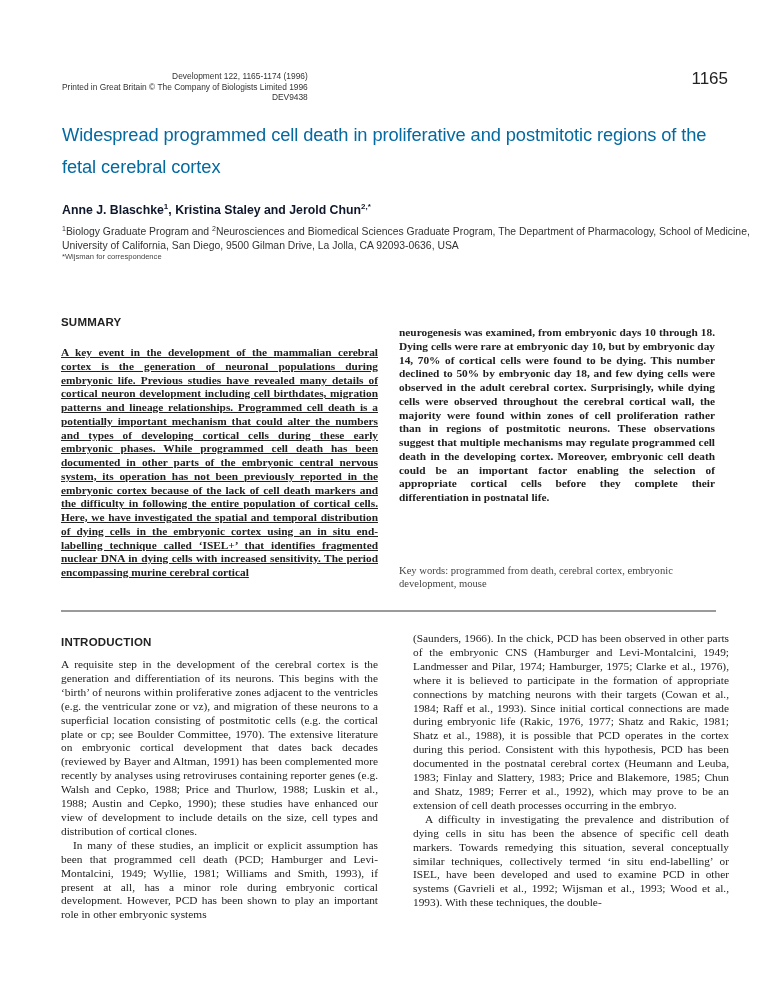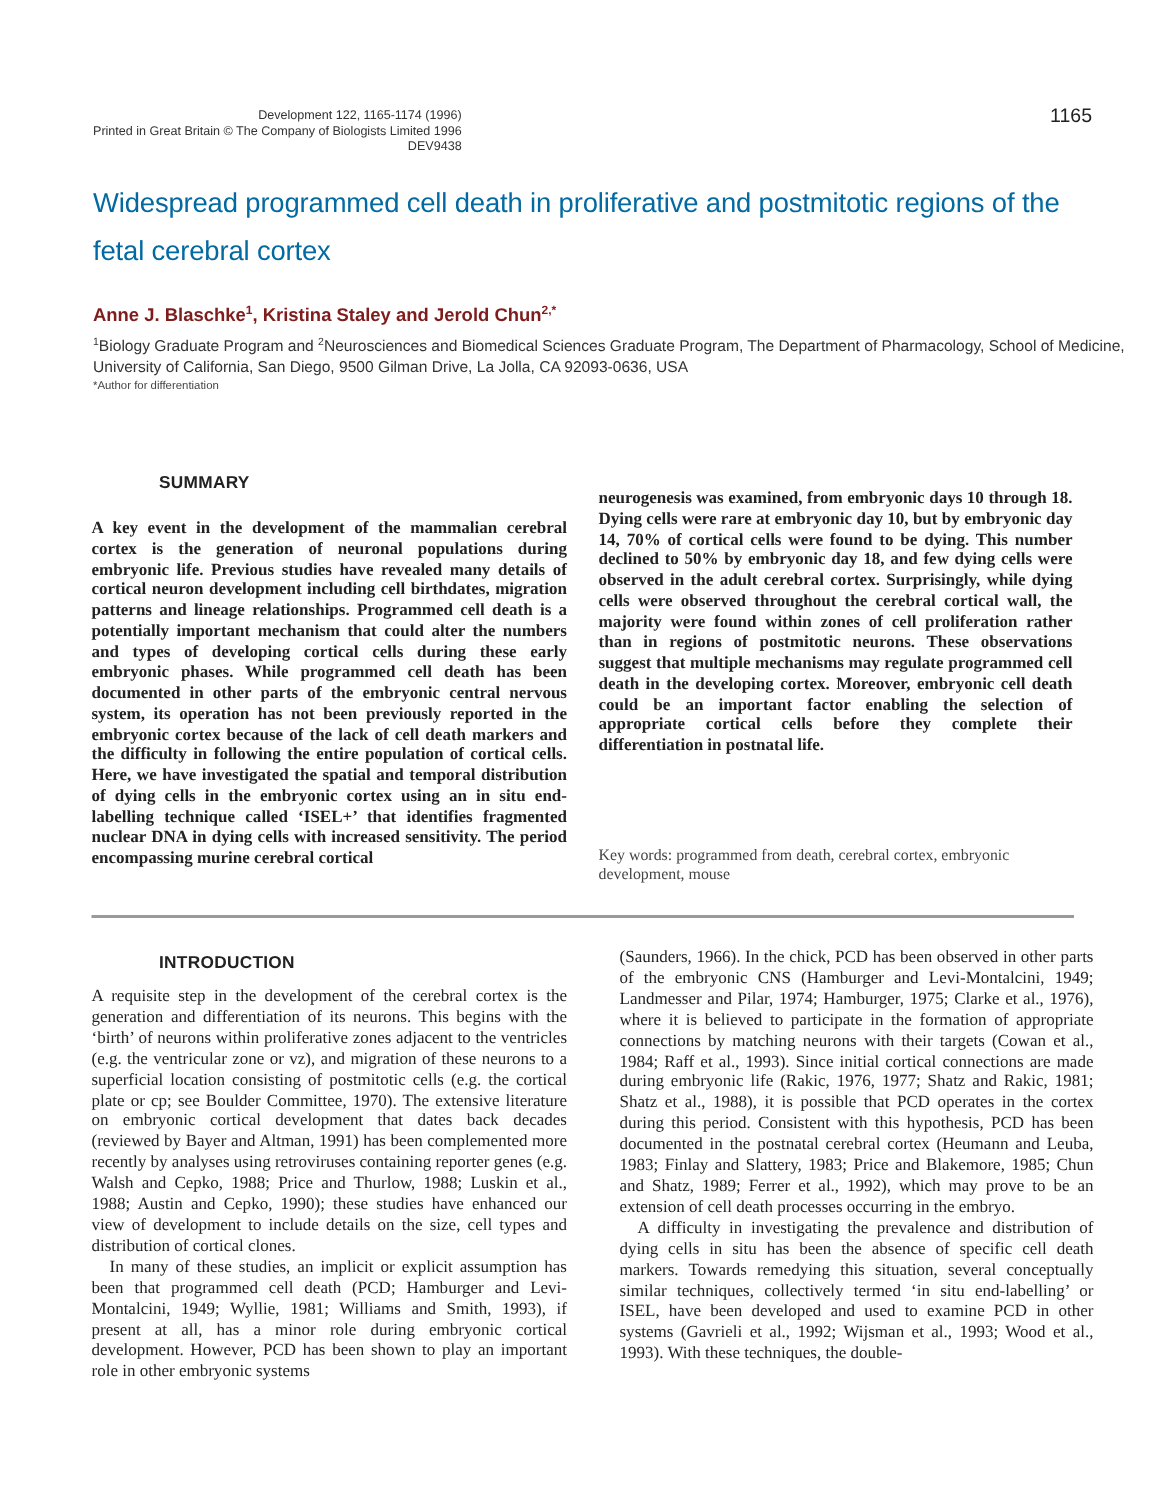--- a/index.html
+++ b/index.html
@@ -1,39 +1,39 @@
 <!DOCTYPE html>
 <html><head>
 <meta charset="utf-8">
 <style>
   html, body { margin: 0; padding: 0; background: #ffffff; }
   body { width: 768px; height: 994px; position: relative; overflow: hidden; color: #1a1a1a; }
   .sans { font-family: "Liberation Sans", "DejaVu Sans", sans-serif; }
   .serif { font-family: "Liberation Serif", "DejaVu Serif", serif; }
 
   #journal-header { position: absolute; left: 62px; top: 71px; font-size: 8.4px; line-height: 10.5px; color: #333; text-align: right; }
-  #page-number { position: absolute; right: 40px; top: 69px; font-size: 13px; color: #222; }
+  #page-number { position: absolute; right: 40px; top: 69px; font-size: 17px; color: #222; }
 
   #title { position: absolute; left: 62px; top: 119px; width: 680px; font-size: 18.3px; font-weight: normal; line-height: 32px; color: #0369a1; letter-spacing: -0.1px; }
 
-  #authors { position: absolute; left: 62px; top: 202px; font-size: 12.3px; font-weight: bold; color: #7f1d1d; }
+  #authors { position: absolute; left: 62px; top: 202px; font-size: 12.3px; font-weight: bold; color: #0f172a; }
   #authors sup { font-size: 8px; vertical-align: 5px; }
 
   #affiliation { position: absolute; left: 62px; top: 222px; width: 690px; font-size: 10.4px; line-height: 13.5px; color: #333; }
   #affiliation sup { font-size: 7px; vertical-align: 4px; }
 
   #correspondence { position: absolute; left: 62px; top: 252px; font-size: 7.6px; color: #444; }
 
-  .section-heading { position: absolute; font-size: 11.5px; font-weight: bold; color: #222; letter-spacing: 0.2px; margin-left: 45px; }
+  .section-heading { position: absolute; font-size: 11.5px; font-weight: bold; color: #222; letter-spacing: 0.2px; }
   #summary-heading { left: 61px; top: 316px; }
   #intro-heading { left: 61px; top: 636px; }
 
   .col { position: absolute; text-align: justify; }
   .summary-text { font-size: 11.35px; line-height: 13.75px; font-weight: bold; color: #222; }
-  #summary-left { left: 61px; top: 346px; width: 317px; }
+  #summary-left { left: 61px; top: 346px; width: 317px; text-decoration: underline; }
   #summary-right { left: 399px; top: 326px; width: 316px; }
 
   #keywords { position: absolute; left: 399px; top: 564px; width: 320px; font-size: 10.6px; line-height: 13px; color: #444; }
 
   #section-divider { position: absolute; left: 61px; top: 610px; width: 655px; height: 2px; background: #9a9a9a; }
 
   .body-text { font-size: 11.35px; line-height: 13.9px; color: #222; }
   .body-text p { margin: 0; }
   .body-text p.indent { text-indent: 12px; }
   #intro-left { left: 61px; top: 658px; width: 317px; }
@@ -51,21 +51,21 @@
 <div id="page-number" class="sans">1165</div>
 
 <h1 id="title" class="sans" style="margin:0;">Widespread programmed cell death in proliferative and postmitotic regions of the fetal cerebral cortex</h1>
 
 <div id="authors" class="sans">
   <span>Anne J. Blaschke</span><sup>1</sup><span>, </span><span>Kristina Staley</span><span> and </span><span>Jerold Chun</span><sup>2,*</sup>
 </div>
 
 <div id="affiliation" class="sans"><sup>1</sup><span>Biology Graduate Program and </span><sup>2</sup><span>Neurosciences and Biomedical Sciences Graduate Program, The Department of Pharmacology, School of Medicine, University of California, San Diego, 9500 Gilman Drive, La Jolla, CA 92093-0636, USA</span></div>
 
-<div id="correspondence" class="sans">*Author for differentiation</div>
+<div id="correspondence" class="sans">*Wijsman for correspondence</div>
 
 <div id="summary-heading" class="section-heading sans">SUMMARY</div>
 
 <div id="summary-left" class="col summary-text serif">A key event in the development of the mammalian cerebral cortex is the generation of neuronal populations during embryonic life. Previous studies have revealed many details of cortical neuron development including cell birthdates, migration patterns and lineage relationships. Programmed cell death is a potentially important mechanism that could alter the numbers and types of developing cortical cells during these early embryonic phases. While programmed cell death has been documented in other parts of the embryonic central nervous system, its operation has not been previously reported in the embryonic cortex because of the lack of cell death markers and the difficulty in following the entire population of cortical cells. Here, we have investigated the spatial and temporal distribution of dying cells in the embryonic cortex using an in situ end-labelling technique called ‘ISEL+’ that identifies frag­mented nuclear DNA in dying cells with increased sensi­tivity. The period encompassing murine cerebral cortical</div>
 <div id="summary-right" class="col summary-text serif">neurogenesis was examined, from embryonic days 10 through 18. Dying cells were rare at embryonic day 10, but by embryonic day 14, 70% of cortical cells were found to be dying. This number declined to 50% by embryonic day 18, and few dying cells were observed in the adult cerebral cortex. Surprisingly, while dying cells were observed throughout the cerebral cortical wall, the majority were found within zones of cell proliferation rather than in regions of postmitotic neurons. These observations suggest that multiple mechanisms may regulate programmed cell death in the developing cortex. Moreover, embryonic cell death could be an important factor enabling the selection of appropriate cortical cells before they complete their differentiation in postnatal life.</div>
 
 <div id="keywords" class="serif">Key words: programmed from death, cerebral cortex, embryonic development, mouse</div>
 
 <div id="section-divider"></div>
 

